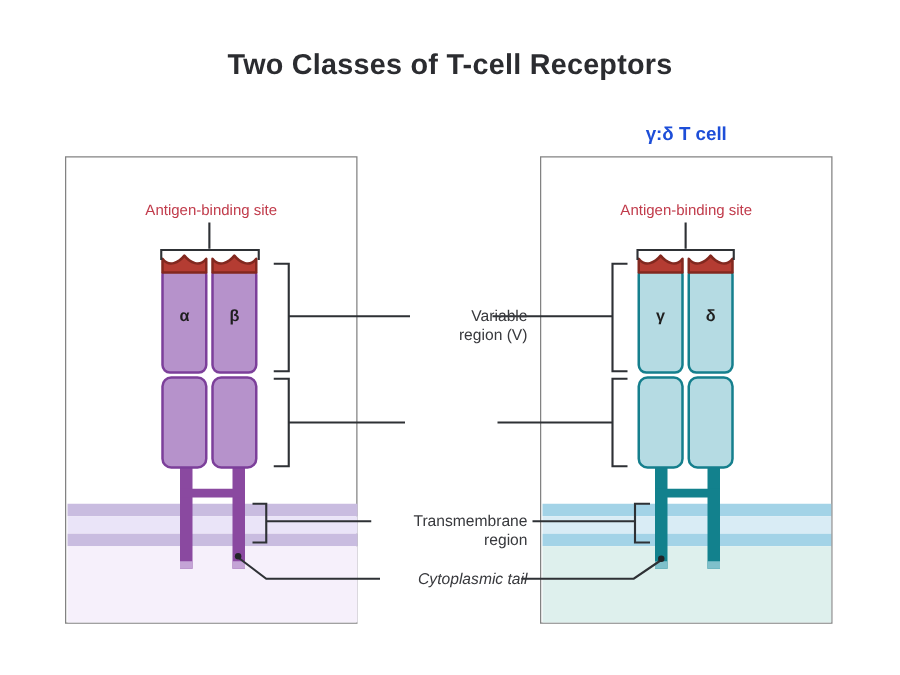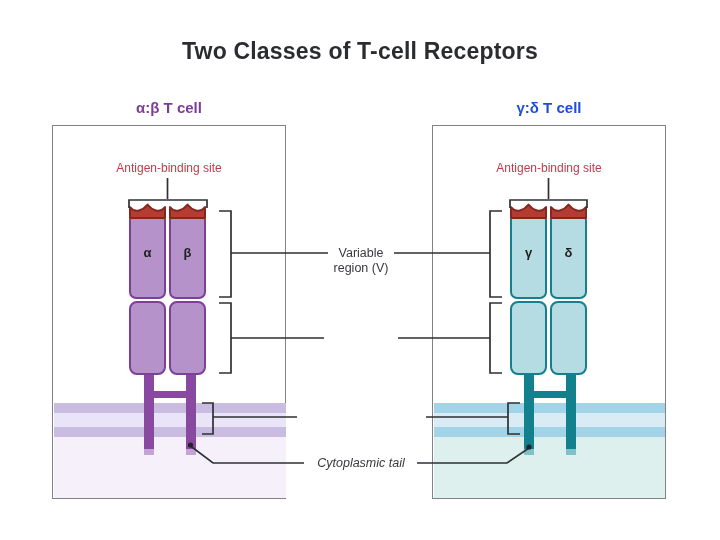--- a/index.html
+++ b/index.html
@@ -28,21 +28,21 @@
     font-size:12px;font-weight:400;color:#c13b4b;
   }
   .antigen-label.left{left:52px;}
   .antigen-label.right{left:432px;}
   .overlay{position:absolute;left:0;top:0;pointer-events:none;}
   .chain-letter{
     position:absolute;width:35px;text-align:center;top:245px;
     font-size:13px;font-weight:700;color:#1f1f1f;
   }
   .center-label{
-    position:absolute;left:300px;width:122px;text-align:center;
+    position:absolute;left:300px;width:122px;text-align:right;
     font-size:12.5px;line-height:15px;color:#38393d;font-weight:500;
   }
 </style>
 </head>
 <body>
 
 <div class="stage">
 
   <h1 class="title">Two Classes of T-cell Receptors</h1>
 
@@ -110,32 +110,35 @@
       <path d="M213,417 H297 M426,417 H508"></path>
       <path d="M520,403 H508 V434 H520"></path>
 
       <path d="M304,463 H213 L190.5,446"></path>
       <path d="M417,463 H507 L529,448"></path>
     </g>
     <circle cx="190.5" cy="445" r="2.6" fill="#222427"></circle>
     <circle cx="529" cy="447" r="2.6" fill="#222427"></circle>
   </svg>
 
-  <div class="cell-header purple">α:β T cell</div>
   <div class="cell-header teal">γ:δ T cell</div>
 
   <div class="antigen-label left">Antigen-binding site</div>
   <div class="antigen-label right">Antigen-binding site</div>
 
   <div class="chain-letter" style="left:130px;">α</div>
   <div class="chain-letter" style="left:170px;">β</div>
   <div class="chain-letter" style="left:511px;">γ</div>
   <div class="chain-letter" style="left:551px;">δ</div>
 
   <div class="center-label" style="top:246px;">
     <span>Variable</span><br>
     <span>region (V)</span>
   </div>
+  <div class="center-label" style="top:410px;">
+    <span>Transmembrane</span><br>
+    <span>region</span>
+  </div>
   <div class="center-label" style="top:456px;font-style:italic;">
     <span>Cytoplasmic tail</span>
   </div>
 
 </div>
 
 </body></html>

